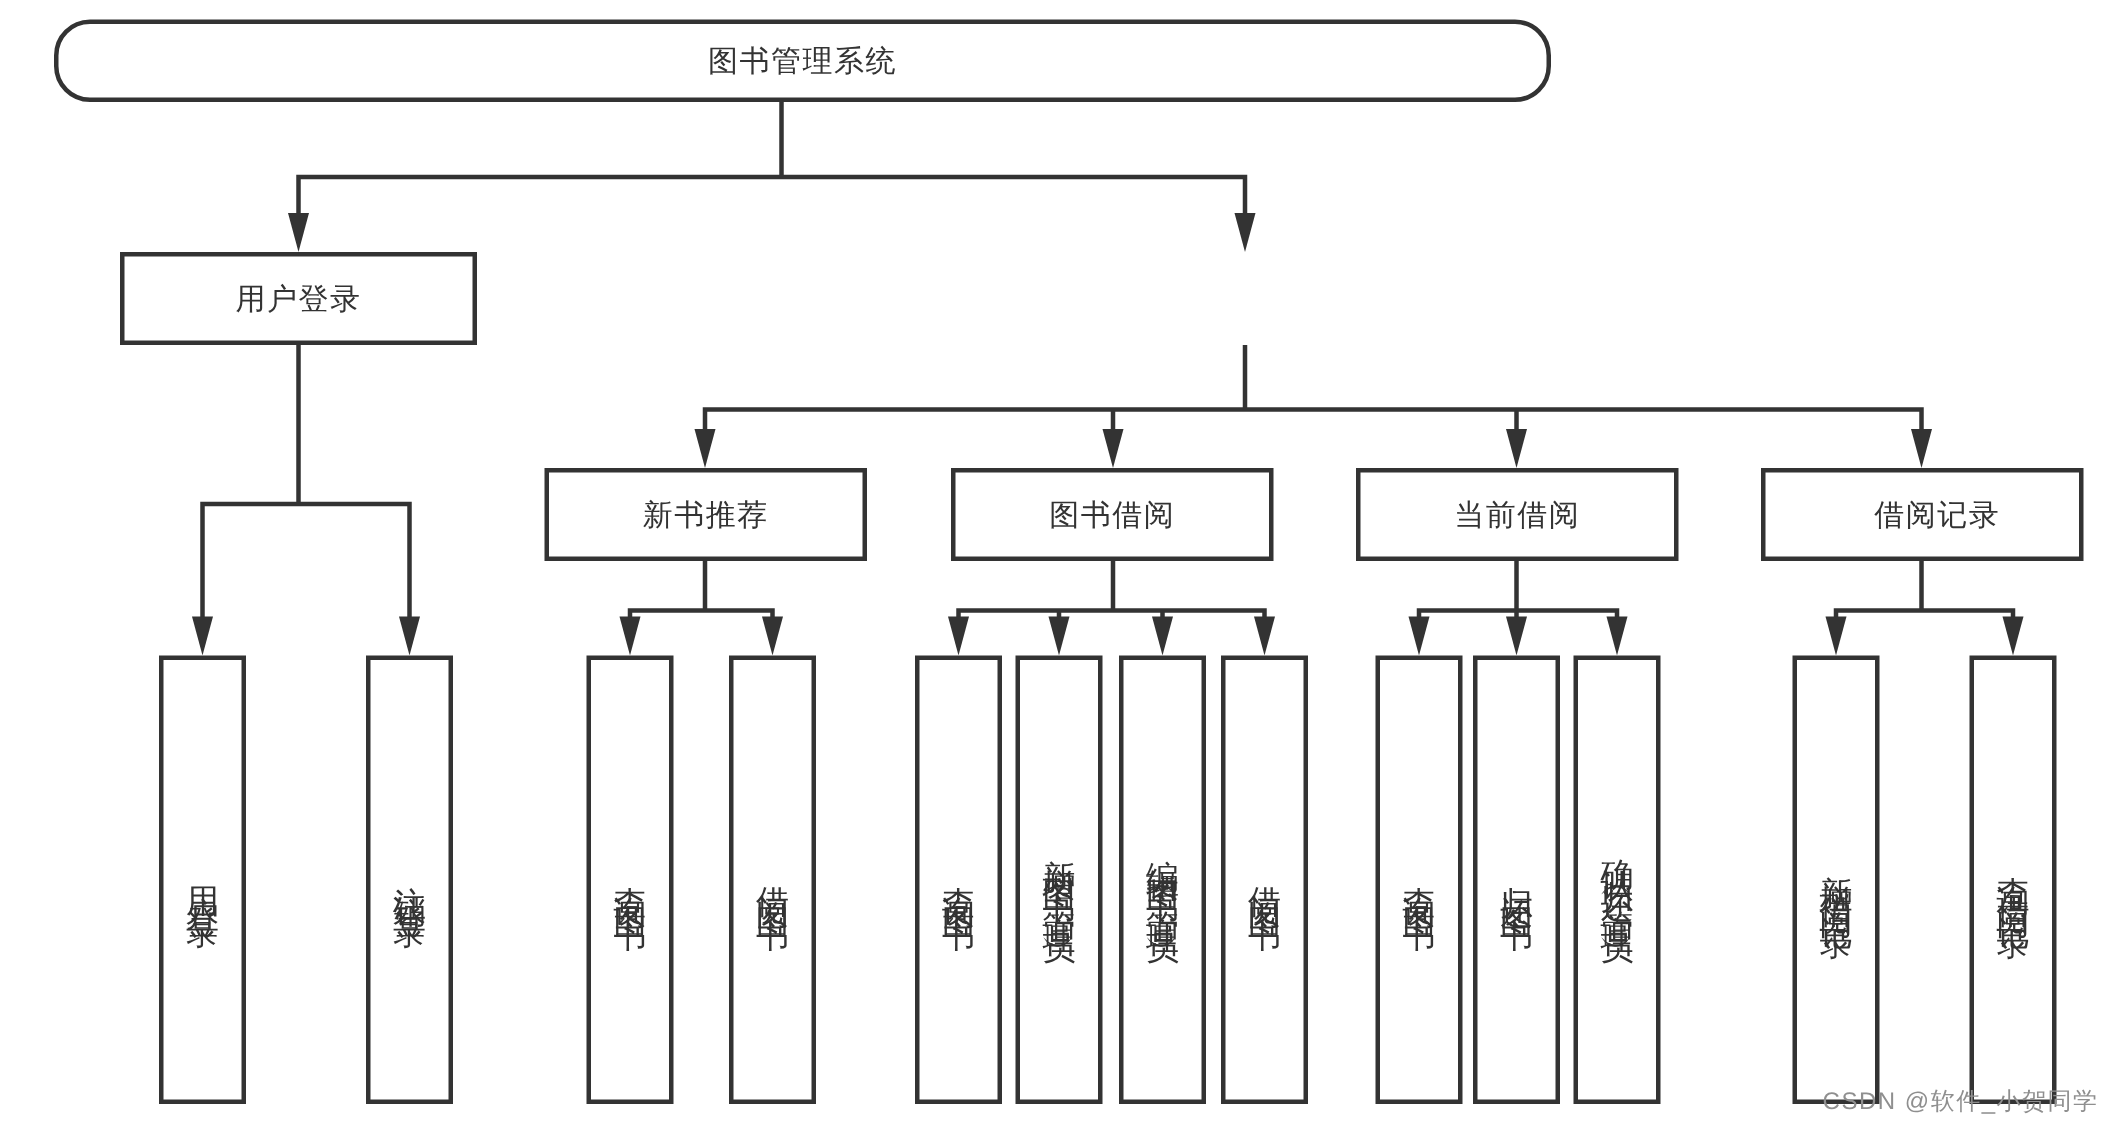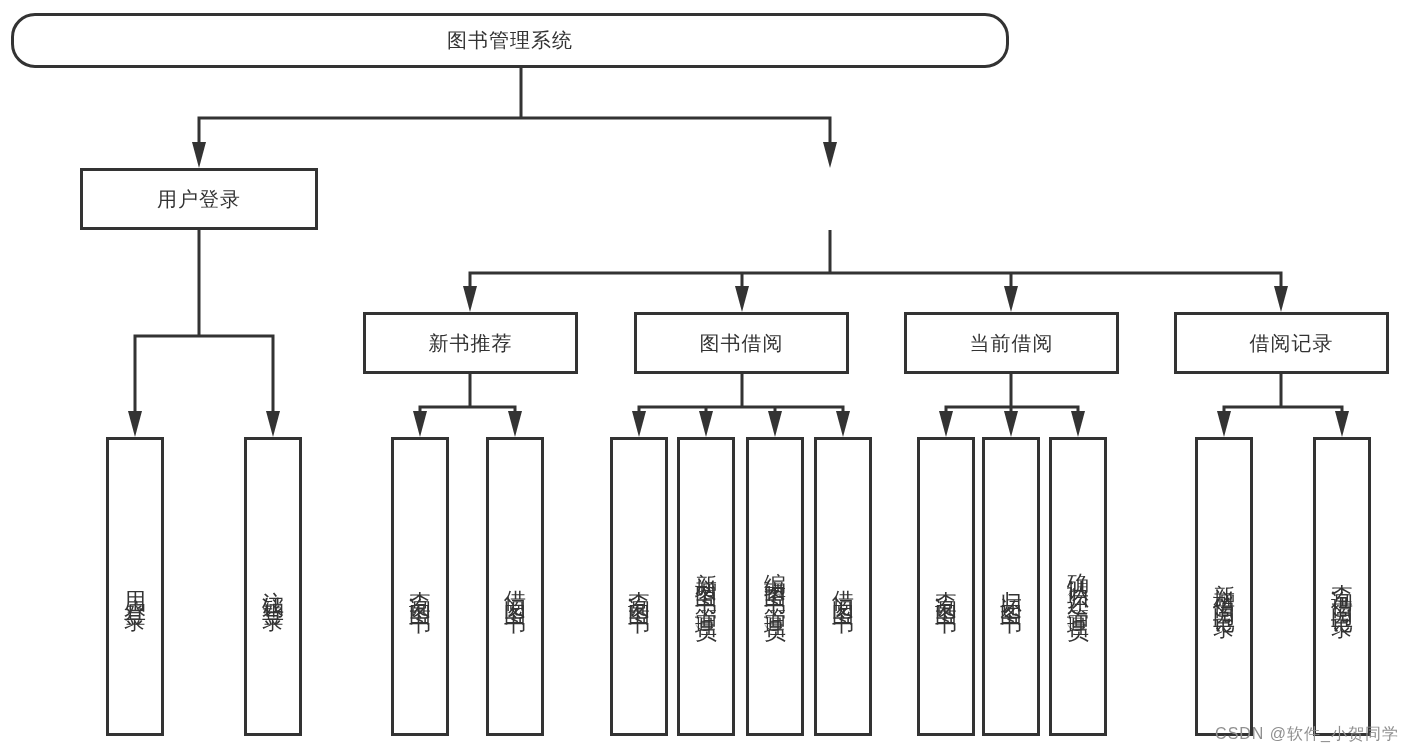--- a/index.html
+++ b/index.html
@@ -21,21 +21,21 @@
     box-sizing: border-box;
     border: 3px solid #333333;
     background: #ffffff;
     color: #333333;
     display: flex;
     align-items: center;
     justify-content: center;
     text-align: center;
   }
   .h-node { font-size: 20px; letter-spacing: 1px; }
-  .root-node { left: 11px; top: 13px; width: 998px; height: 55px; border-radius: 24px; }
+  .root-node { left: 36px; top: 13px; width: 998px; height: 55px; border-radius: 24px; }
   .l2-node { top: 168px; width: 238px; height: 62px; }
   .l3-node { top: 312px; width: 215px; height: 62px; text-align: right; }
   .leaf { top: 437px; width: 58px; height: 299px; }
   .leaf .v-text {
     writing-mode: vertical-rl;
     font-size: 22px;
     letter-spacing: 7px;
     line-height: 1;
     max-height: 288px;
   }

